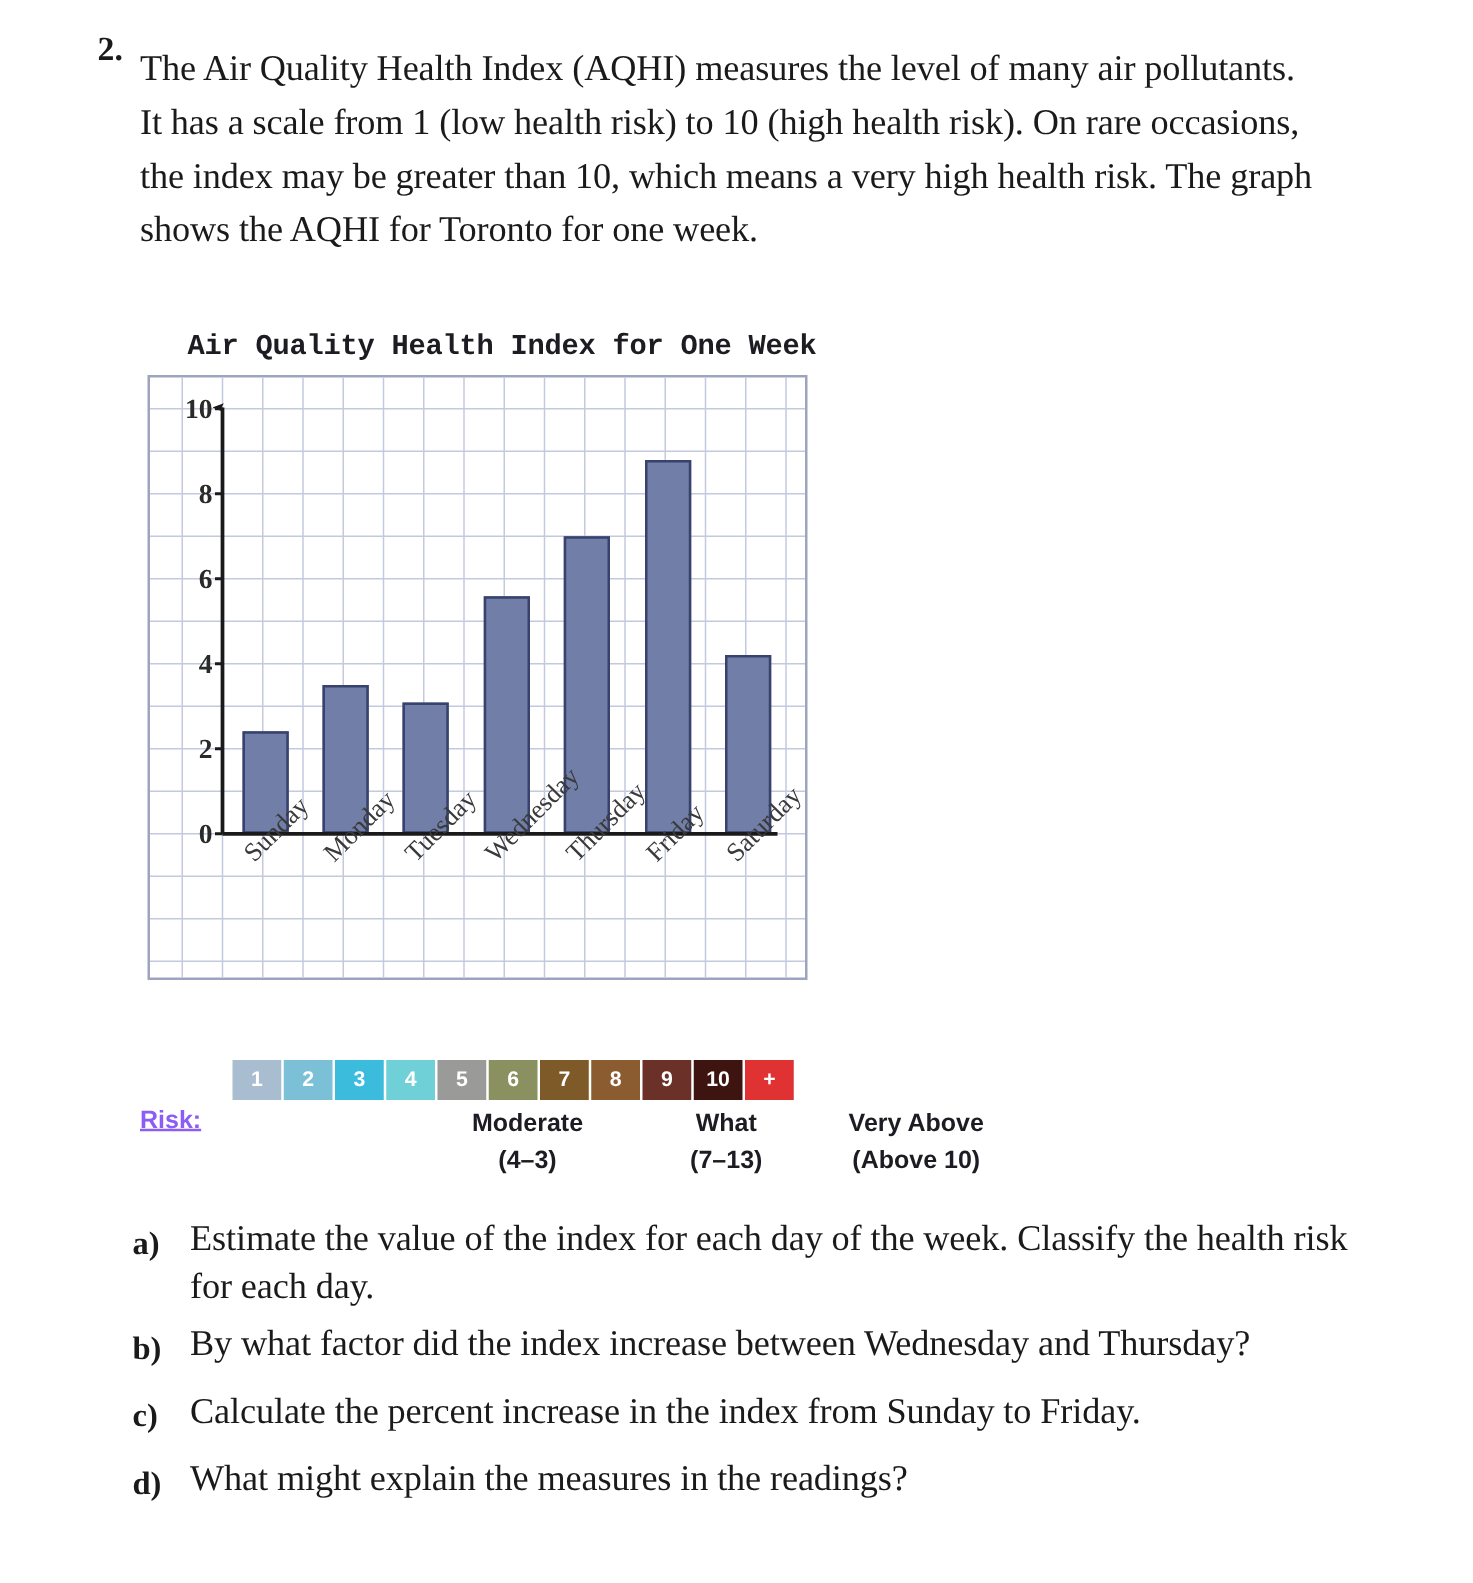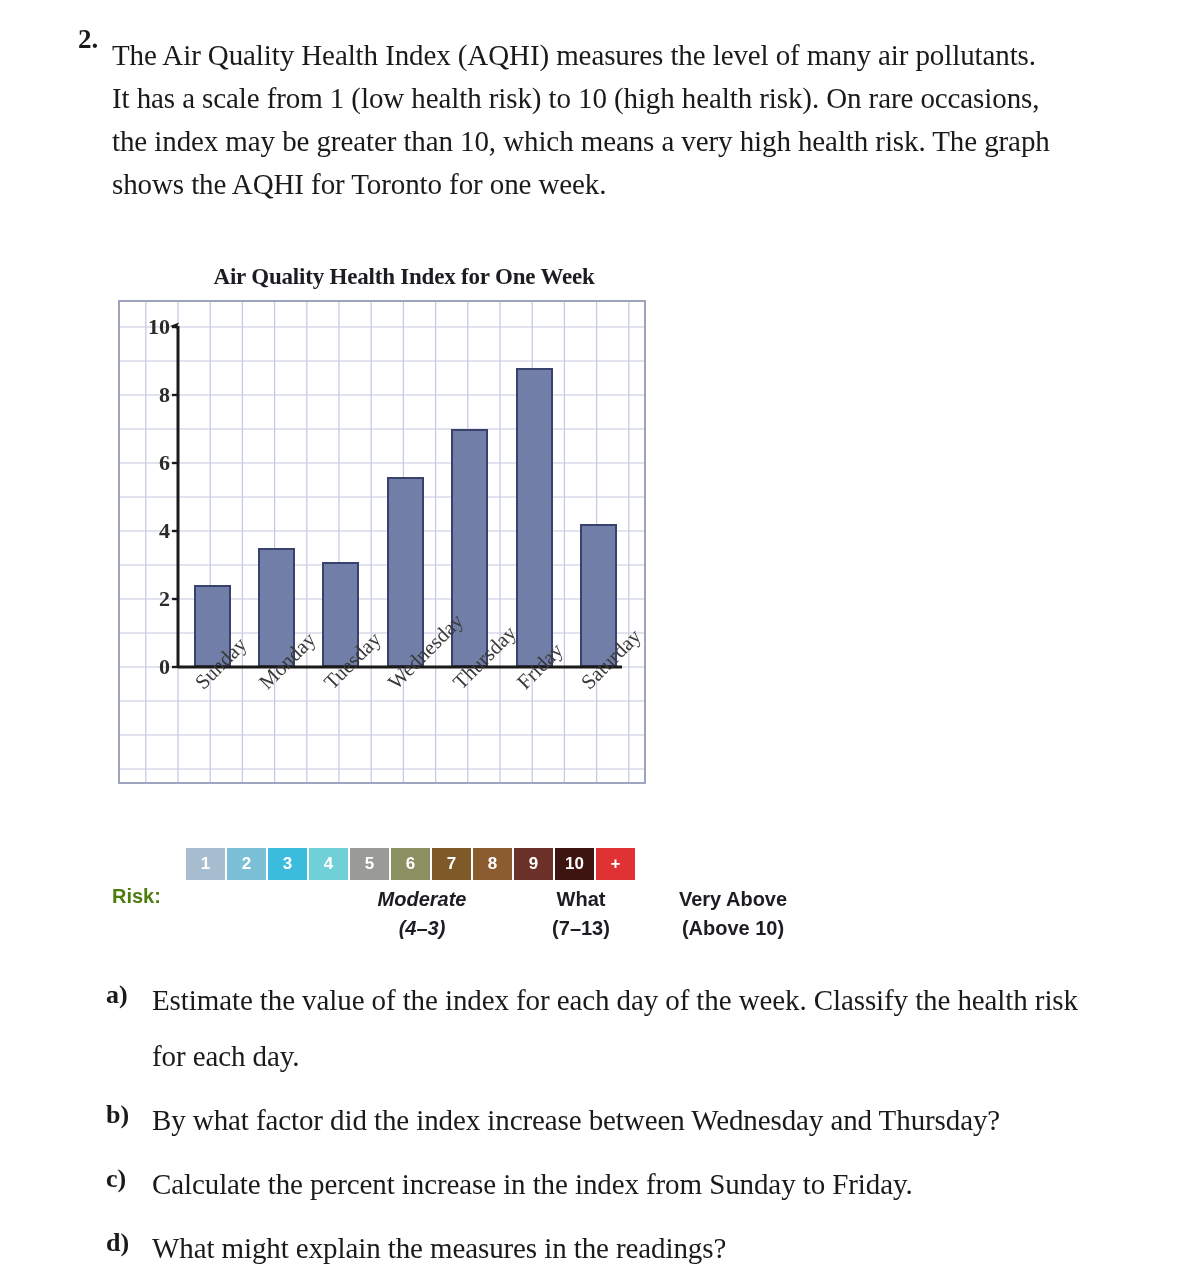--- a/index.html
+++ b/index.html
@@ -42,27 +42,26 @@
   }
 
   
   .chart-wrap {
     position: absolute;
     left: 118px;
     top: 264px;
     width: 540px;
   }
   .chart-title {
-    font-family: Liberation Serif, serif;
+    font-family: Liberation Mono, monospace;
     font-weight: bold;
     font-size: 23px;
     color: #1c1c22;
     letter-spacing: -0.2px;
     margin: 0 0 10px 32px;
-    text-align: center;
   }
   .plot-frame {
     position: relative;
     width: 528px;
     height: 484px;
     border: 2px solid #9ea4bd;
     box-sizing: border-box;
     background: #ffffff;
   }
   .grid-svg {
@@ -137,21 +136,22 @@
     position: relative;
     height: 60px;
     margin-top: 3px;
   }
   .risk-prefix {
     position: absolute;
     left: 0;
     top: 2px;
     font-weight: bold;
     font-size: 20px;
-    color: #4d7c0f;
+    color: #8b5cf6;
+    text-decoration: underline;
   }
   .risk-cat {
     position: absolute;
     text-align: center;
     font-weight: bold;
     font-size: 20px;
     color: #1c1c22;
     line-height: 29px;
   }
 
@@ -170,21 +170,21 @@
   .subq-label {
     font-weight: bold;
     font-size: 26px;
     line-height: 46px;
     width: 46px;
     flex: 0 0 46px;
     font-family: "Liberation Serif", serif;
   }
   .subq-text {
     font-size: 29px;
-    line-height: 56px;
+    line-height: 38px;
     width: 930px;
     letter-spacing: -0.1px;
   }
 </style>
 </head>
 <body>
 
 <div class="question">
   <div class="q-number">2.</div>
   <div class="q-body">The Air Quality Health Index (AQHI) measures the level of many air pollutants. It has a scale from 1 (low health risk) to 10 (high health risk). On rare occasions, the index may be greater than 10, which means a very high health risk. The graph shows the AQHI for Toronto for one week.</div>
@@ -275,21 +275,21 @@
       <div class="risk-box" style="background: rgb(154, 154, 152);">5</div>
       <div class="risk-box" style="background: rgb(139, 144, 96);">6</div>
       <div class="risk-box" style="background: rgb(125, 90, 40);">7</div>
       <div class="risk-box" style="background: rgb(138, 92, 48);">8</div>
       <div class="risk-box" style="background: rgb(107, 49, 40);">9</div>
       <div class="risk-box" style="background: rgb(61, 20, 16);">10</div>
       <div class="risk-box" style="background: rgb(224, 50, 50);">+</div>
     </div>
   <div class="risk-legend">
     <span class="risk-prefix">Risk:</span>
-      <div class="risk-cat" style="left: 240px; width: 140px; top: 2px; font-style: italic;">
+      <div class="risk-cat" style="left: 240px; width: 140px; top: 2px;">
         <div>Moderate</div>
         <div>(4–3)</div>
       </div>
       <div class="risk-cat" style="left: 404px; width: 130px; top: 2px;">
         <div>What</div>
         <div>(7–13)</div>
       </div>
       <div class="risk-cat" style="left: 536px; width: 170px; top: 2px;">
         <div>Very Above</div>
         <div>(Above 10)</div>

